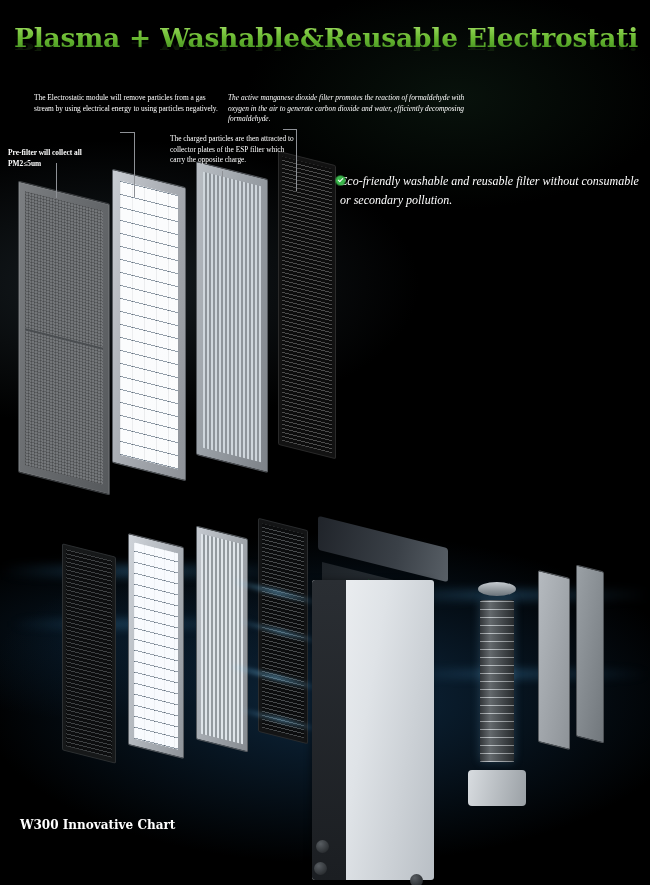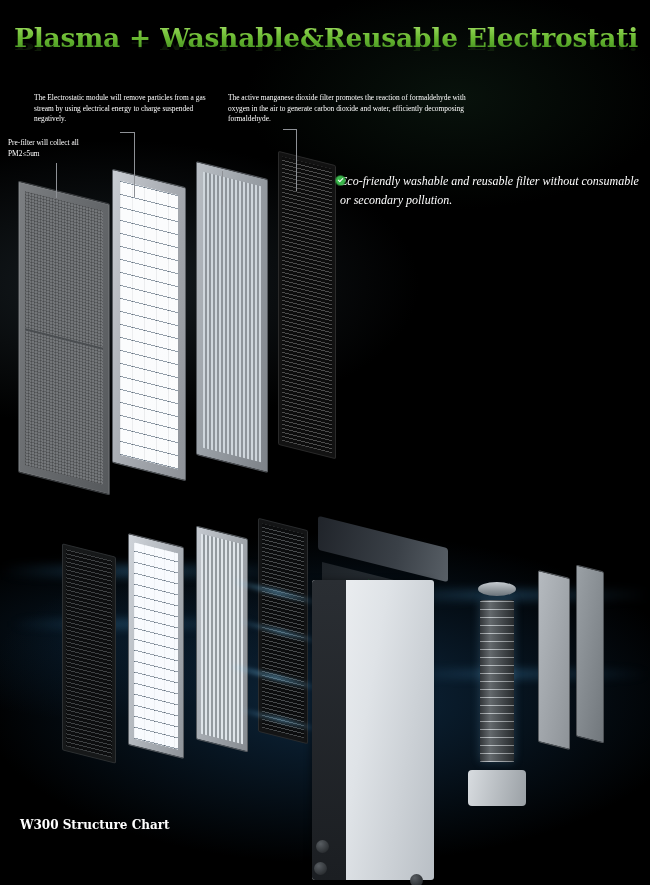--- a/index.html
+++ b/index.html
@@ -77,23 +77,23 @@
   
   .callout {
     position: absolute;
     font-family: "Liberation Serif", serif;
     font-size: 7.4px;
     line-height: 1.42;
     color: #ffffff;
     z-index: 6;
   }
   .callout.c1 { left: 34px;  top: 93px;  width: 190px; }
-  .callout.c2 { left: 8px;   top: 138px; width: 95px;  }
+  .callout.c2 { left: 8px;   top: 148px; width: 95px; font-weight: bold;  }
   .callout.c3 { left: 170px; top: 134px; width: 125px; }
-  .callout.c4 { left: 228px; top: 93px;  width: 245px; }
+  .callout.c4 { left: 228px; top: 93px;  width: 245px; font-style: italic; }
 
   .leader {
     position: absolute;
     border-left: 1px solid #8e9196;
     z-index: 5;
   }
   .leader.l1 { left: 134px; top: 132px; height: 65px; }
   .leader.l2 { left: 56px;  top: 163px; height: 35px; }
   .leader.l3 { left: 222px; top: 171px; height: 34px; }
   .leader.l4 { left: 296px; top: 129px; height: 62px; }
@@ -416,22 +416,23 @@
       </div>
     </div>
 
     <div class="leader l1"></div>
     <div class="leader l2"></div>
     <div class="leader l3"></div>
     <div class="leader l4"></div>
     <div class="leader-h h1"></div>
     <div class="leader-h h4"></div>
 
-    <div class="callout c1">The Electrostatic module will remove particles from a gas stream by using electrical energy to charge suspended negatively.</div>
+    <div class="callout c1">The Electrostatic module will remove particles from a gas stream by using electrical energy to using particles negatively.</div>
     <div class="callout c2">Pre-filter will collect all PM2≤5um</div>
+    <div class="callout c3">The charged particles are then attracted to collector plates of the ESP filter which carry the opposite charge.</div>
     <div class="callout c4">The active manganese dioxide filter promotes the reaction of formaldehyde with oxygen in the air to generate carbon dioxide and water, efficiently decomposing formaldehyde.</div>
 
     <div class="bullets">
       <div class="bullet">
         <span class="dot"></span>
         <span>Eco-friendly washable and reusable filter without consumable or secondary pollution.</span>
       </div>
     </div>
   </div>
 
@@ -471,16 +472,16 @@
 
     <div class="ion-cap"></div>
     <div class="ion-tube">
         <div class="rings"></div>
       </div>
     <div class="ion-base"></div>
 
     <div class="b-panel bp5"></div>
     <div class="b-panel bp6"></div>
 
-    <div class="bottom-caption">W300 Structure Chart</div>
+    <div class="bottom-caption">W300 Innovative Chart</div>
   </div>
 
 </div>
 
 </body></html>

